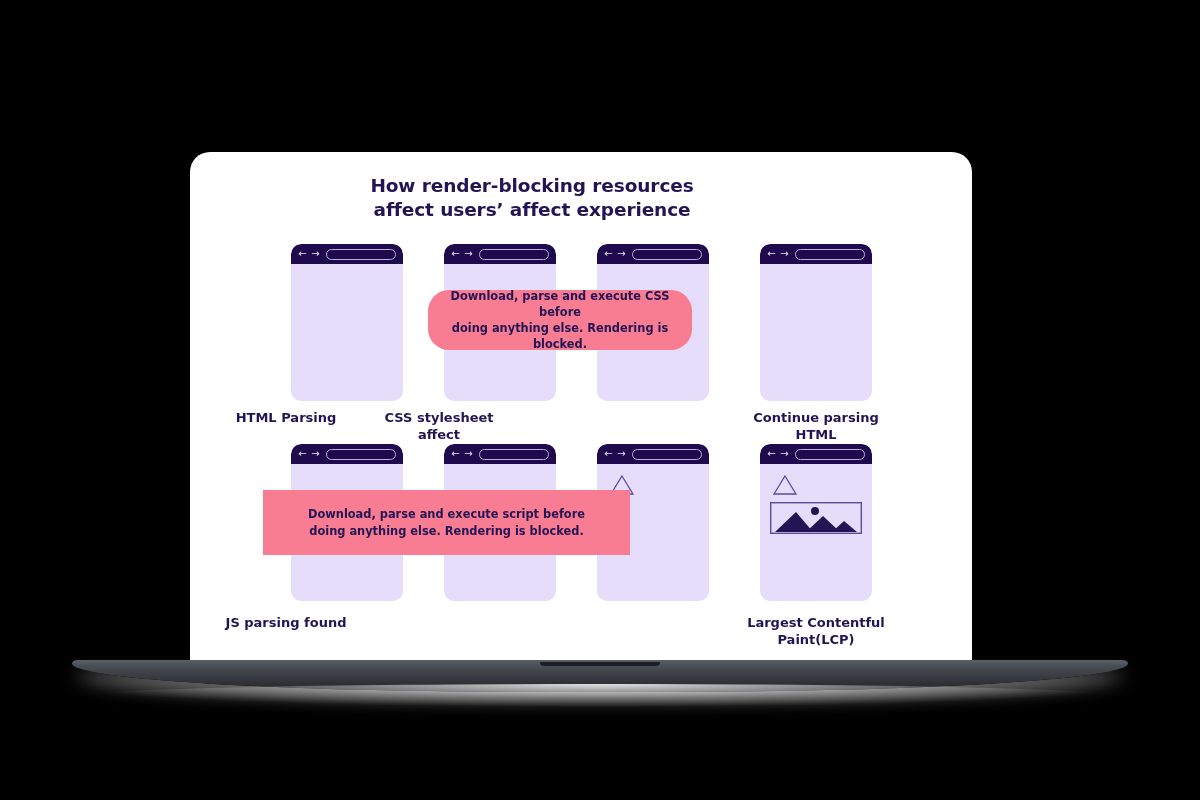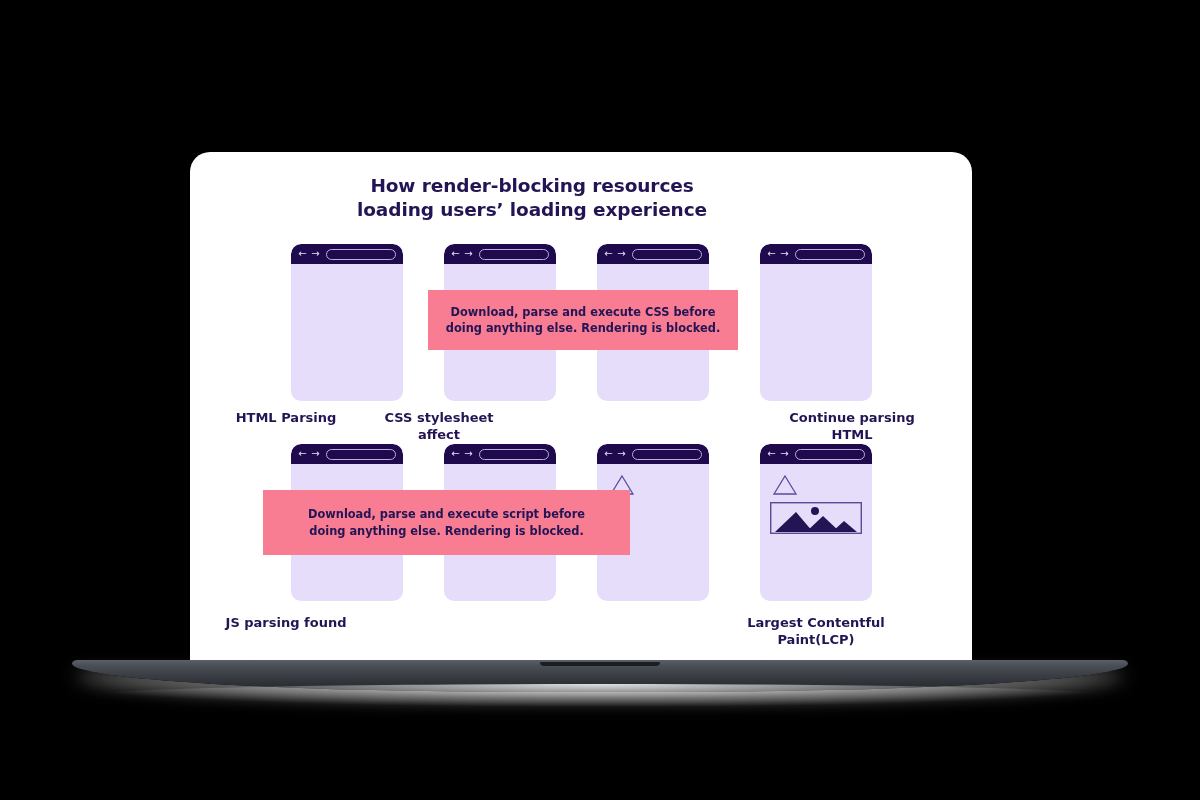--- a/index.html
+++ b/index.html
@@ -186,42 +186,43 @@
     align-items: center;
     justify-content: center;
     padding: 6px 10px;
     box-sizing: border-box;
   }
   .callout .c-line { display: block; }
 
   #callout-css {
     left: 238px;  
     top: 138px;   
-    width: 310px;
+    width: 264px;
     height: 60px;
+    border-radius: 21px;
   }
   #callout-js {
     left: 73px;   
     top: 338px;   
     width: 367px;
     height: 65px;
   }
 </style>
 </head>
 <body>
 
 <div id="laptop">
 
   <div id="laptop-screen"></div>
 
   <div id="slide">
 
     <div id="slide-title">
       <span class="t-line">How render-blocking resources</span>
-      <span class="t-line">loading users’ loading experience</span>
+      <span class="t-line">affect users’ affect experience</span>
     </div>
 
     <div class="card" style="left:101px; top:92px;">
       <div class="card-header">
         <span class="nav-arrow">←</span>
         <span class="nav-arrow">→</span>
         <span class="url-bar"></span>
       </div>
       <div class="card-body"></div>
     </div>
@@ -248,21 +249,21 @@
       <div class="card-header">
         <span class="nav-arrow">←</span>
         <span class="nav-arrow">→</span>
         <span class="url-bar"></span>
       </div>
       <div class="card-body"></div>
     </div>
 
     <div class="card-label" style="left:21px;  top:258px;">HTML Parsing</div>
     <div class="card-label" style="left:174px; top:258px;">CSS stylesheet affect</div>
-    <div class="card-label" style="left:551px; top:258px;margin-left:36px;">Continue parsing HTML</div>
+    <div class="card-label" style="left:551px; top:258px;">Continue parsing HTML</div>
 
     <div class="card" style="left:101px; top:292px;">
       <div class="card-header">
         <span class="nav-arrow">←</span>
         <span class="nav-arrow">→</span>
         <span class="url-bar"></span>
       </div>
       <div class="card-body"></div>
     </div>
 

